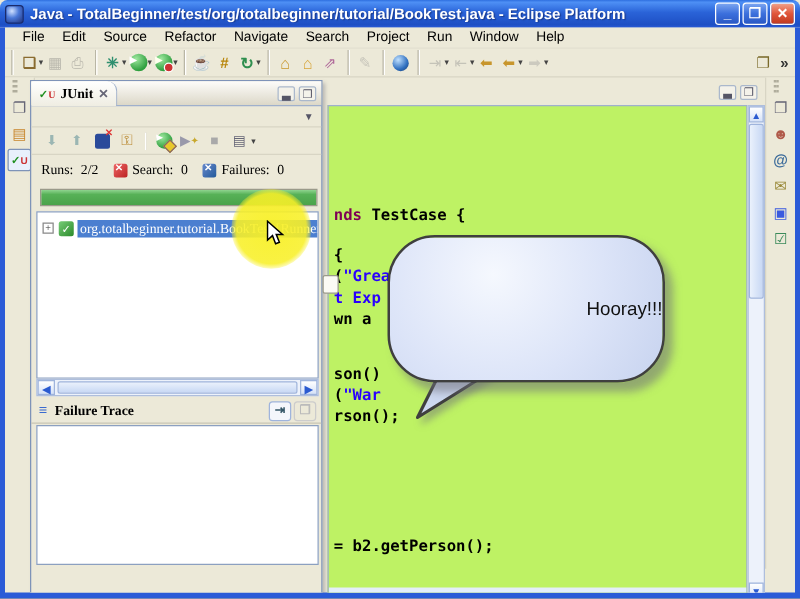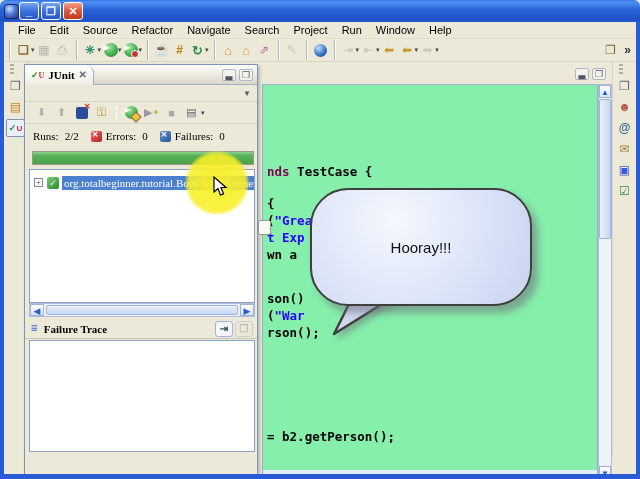--- a/index.html
+++ b/index.html
@@ -149,21 +149,21 @@
   .ft-menu-ico{color:#3a6ad0;font-weight:bold;margin-right:6px;font-size:12px;}
   #ft-btns{margin-left:auto;display:flex;gap:2px;padding-right:4px;}
   .ftbtn{width:18px;height:16px;border:1px solid #9FB4DC;border-radius:3px;background:#F4F6FB;
     font-size:10px;text-align:center;line-height:14px;color:#356;}
   .ftbtn.dis{border-color:#CCC;color:#BBB;background:transparent;}
   #ft-body{position:absolute;left:4px;top:275px;width:226px;height:112px;background:#fff;
     border:1px solid #8CA0C0;}
   
   #editor-top{position:absolute;left:258px;top:2px;width:350px;height:20px;display:flex;
     align-items:center;justify-content:flex-end;gap:3px;padding-right:6px;}
-  #editor{position:absolute;left:258px;top:22px;width:336px;height:396px;background:#86efac;
+  #editor{position:absolute;left:258px;top:22px;width:336px;height:396px;background:#bef264;
     border:1px solid #9FB0CC;overflow:hidden;}
   .codeline{position:absolute;left:4px;white-space:pre;font-family:"DejaVu Sans Mono",monospace;
     font-size:12.5px;font-weight:600;}
   .cl-hl{position:absolute;left:0;width:336px;height:16px;background:#E3EEFA;}
   .ck{color:#7F0055;font-weight:bold;}
   .cs{color:#2A00FF;}
   .cc{color:#2E8057;}
   .cd{color:#000;}
   .cb{color:#000;font-weight:bold;}
   #vscroll{position:absolute;left:594px;top:22px;width:14px;height:396px;background:#EDF2FB;
@@ -177,30 +177,31 @@
   
   #highlight-circle{position:absolute;left:181px;top:89px;width:64px;height:64px;border-radius:50%;
     background:radial-gradient(circle,rgba(248,240,40,.95) 0%,rgba(248,240,40,.88) 62%,rgba(248,240,40,0) 75%);
     z-index:3;}
   #cursor{position:absolute;left:209px;top:114px;z-index:40;}
   #bubble-tail{position:absolute;left:316px;top:218px;z-index:30;filter:drop-shadow(4px 4px 3px rgba(110,110,120,.5));}
   #bubble{position:absolute;left:306px;top:126px;width:222px;height:118px;z-index:31;
     border:2px solid #3f3f3f;border-radius:38px;
     background:radial-gradient(circle at 38% 26%,#f5f8fe 0%,#dce4f8 55%,#c7d3ef 100%);
     box-shadow:6px 7px 7px rgba(110,110,120,.55);
-    display:flex;align-items:center;justify-content:center;}
+    display:flex;align-items:center;justify-content:flex-end;}
   #bubble-text{font-size:15px;color:#111;font-family:"Liberation Sans",sans-serif;}
 </style>
 </head>
 <body>
 
 <div id="stage">
 
   <div id="titlebar">
     <div class="eclipse-ico"></div>
+    <div id="title-text">Java - TotalBeginner/test/org/totalbeginner/tutorial/BookTest.java - Eclipse Platform</div>
     <div class="winbtns">
       <div class="winbtn">_</div>
       <div class="winbtn">❐</div>
       <div class="winbtn close">✕</div>
     </div>
   </div>
 
   <div id="frame">
   <div id="inner">
 
@@ -344,21 +345,21 @@
               </div>
           <div class="jico ji-rerunf"></div>
           <div class="jico ji-stop"></div>
           <div class="jico ji-hist"></div>
           <span class="dd">▾</span>
         </div>
         <div id="junit-counts">
           <span class="cnt-label">Runs:</span>
           <span class="cnt-value">2/2</span>
           <span class="cico err"></span>
-          <span class="cnt-label">Errors:</span>
+          <span class="cnt-label">Search:</span>
           <span class="cnt-value">0</span>
           <span class="cico fail"></span>
           <span class="cnt-label">Failures:</span>
           <span class="cnt-value">0</span>
         </div>
         <div id="progressbar"></div>
         <div id="junit-tree">
           <div id="tree-row">
             <div class="plusbox">+</div>
             <div class="test-ok-ico">✓</div>

